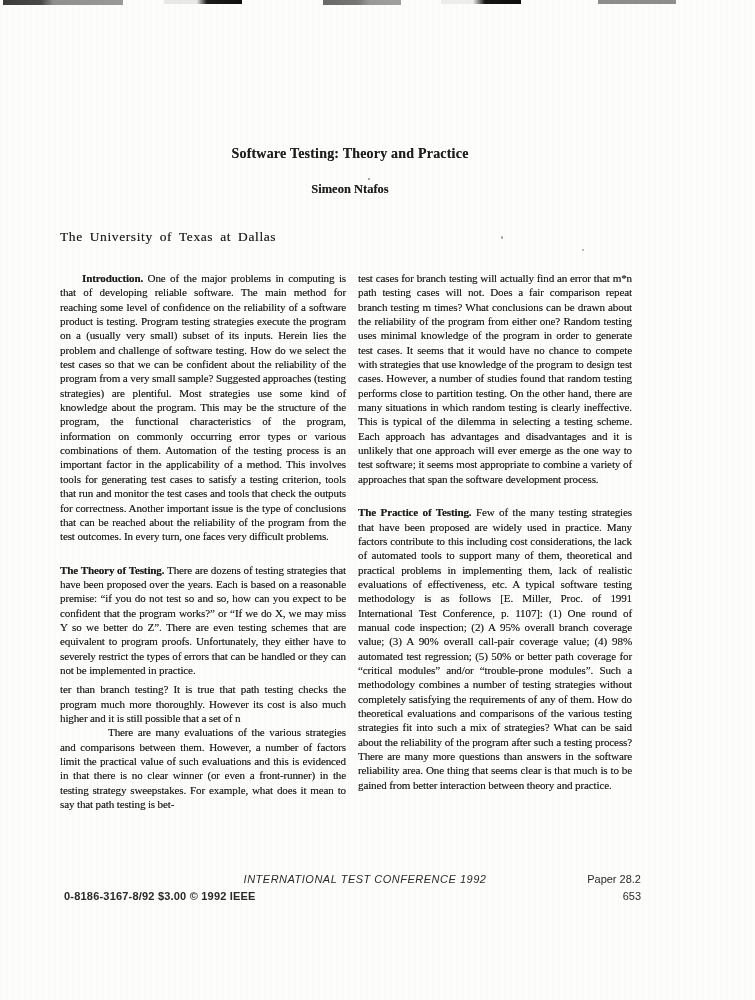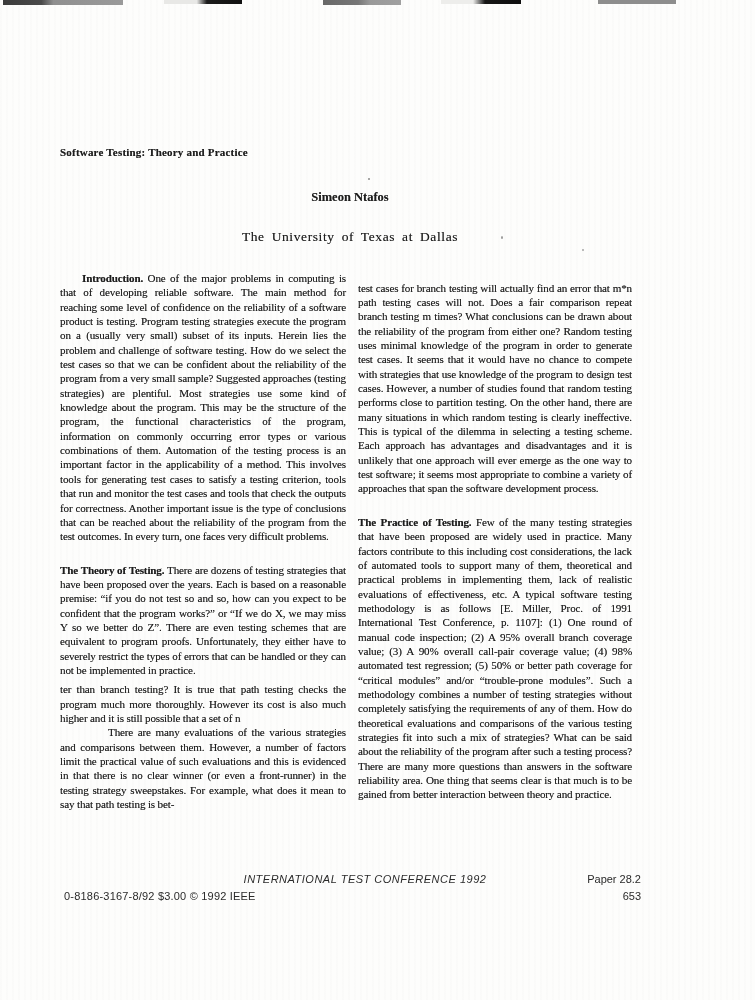--- a/index.html
+++ b/index.html
@@ -29,38 +29,38 @@
   .m4 { left: 441px; width: 80px;  height: 4px;
         background: linear-gradient(90deg, #ededeb 0%, #ededeb 40%, #161616 55%, #0e0e0e 100%); }
   .m5 { left: 598px; width: 78px;  height: 4px; background: #8d8d8d; }
   .speck { position: absolute; background: #8a8a8a; border-radius: 50%; }
   .s1 { left: 368px; top: 178px; width: 2px; height: 2px; }
   .s2 { left: 501px; top: 236px; width: 2px; height: 3px; background: #9a9a9a; }
   .s3 { left: 582px; top: 249px; width: 2px; height: 2px; background: #a5a5a5; }
 
   .paper-title {
     position: absolute; top: 146px; left: 60px; width: 580px;
-    margin: 0; text-align: left;
-    font-size: 11px; font-weight: bold; letter-spacing: 0.2px;
+    margin: 0; text-align: center;
+    font-size: 14px; font-weight: bold; letter-spacing: 0.2px;
     text-shadow: 0 0 0.6px rgba(20,20,20,0.55);
   }
   .paper-author {
-    position: absolute; top: 190px; left: 60px; width: 580px;
+    position: absolute; top: 182px; left: 60px; width: 580px;
     text-align: center; font-size: 12.5px; font-weight: bold;
     text-shadow: 0 0 0.6px rgba(20,20,20,0.5);
   }
   .paper-affiliation {
     position: absolute; top: 229px; left: 60px; width: 580px;
-    text-align: center; font-size: 13.5px; letter-spacing: 0.6px; word-spacing: 3px;
+    font-size: 13.5px; letter-spacing: 0.6px; word-spacing: 3px;
     text-shadow: 0 0 0.5px rgba(20,20,20,0.5);
   }
 
   .columns {
     position: absolute; top: 271px; left: 60px; width: 580px;
-    display: flex; gap: 12px; align-items: center;
+    display: flex; gap: 12px;
   }
   .col {
     font-size: 11.1px; line-height: 14.35px;
     letter-spacing: -0.15px;
     text-align: justify;
     text-shadow: 0 0 0.5px rgba(25,25,25,0.55);
   }
   .col-left  { width: 286px; }
   .col-right { width: 274px; }
   .para { margin: 0; }
@@ -77,21 +77,21 @@
     font-size: 11px; letter-spacing: 0.5px; color: #2a2a2a; font-style: italic;
   }
   .footer-paper {
     position: absolute; top: 873px; right: 114px;
     font-family: "Liberation Sans", sans-serif;
     font-size: 11px; color: #2a2a2a;
   }
   .footer-copy {
     position: absolute; top: 890px; left: 64px;
     font-family: "Liberation Sans", sans-serif;
-    font-size: 11px; letter-spacing: 0.2px; color: #2a2a2a;
+    font-size: 11px; letter-spacing: 0.2px; color: #2a2a2a; font-weight: bold;
   }
   .footer-page {
     position: absolute; top: 890px; right: 114px;
     font-family: "Liberation Sans", sans-serif;
     font-size: 11px; color: #2a2a2a; padding-left: 40px;
   }
 </style>
 </head>
 <body>
 

